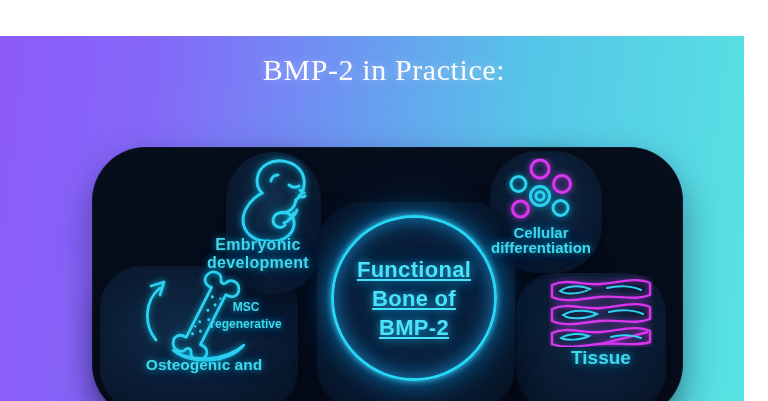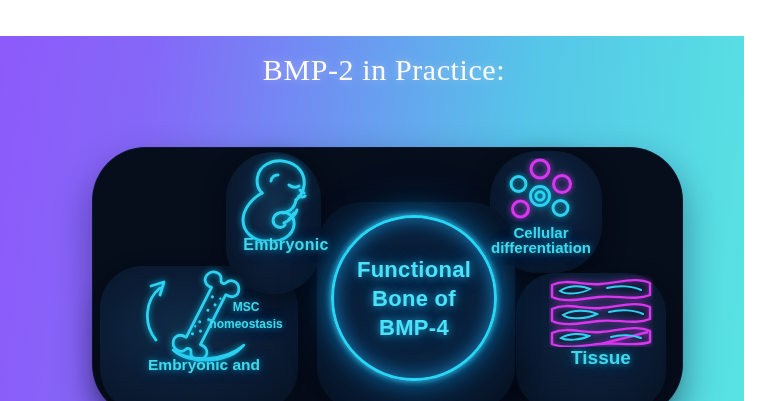--- a/index.html
+++ b/index.html
@@ -40,29 +40,30 @@
     position:absolute;left:239px;top:68px;width:166px;height:166px;border-radius:50%;
     border:3px solid #25d6f6;box-sizing:border-box;
     display:flex;align-items:center;justify-content:center;text-align:center;
     background:radial-gradient(circle,rgba(9,24,46,.15) 52%,rgba(16,62,110,.45) 86%,rgba(28,110,170,.5) 100%);
     box-shadow:0 0 6px rgba(70,220,255,.85),0 0 24px rgba(0,180,255,.55),0 0 55px rgba(0,140,255,.28),
                inset 0 0 16px rgba(40,190,255,.5),inset 0 0 46px rgba(0,120,200,.28);
   }
   .circle-text{
     font-size:22px;font-weight:bold;line-height:29px;color:#4be2fb;letter-spacing:.3px;
     text-shadow:0 0 8px rgba(40,210,255,.75),0 0 22px rgba(0,160,255,.45);
+    text-decoration:underline;
   }
   .circle-text span{display:block;}
   
   .nlabel{
     position:absolute;text-align:center;font-weight:bold;color:#41d8ec;
     text-shadow:0 0 6px rgba(0,205,245,.6),0 0 16px rgba(0,170,255,.35);
   }
   .nlabel span{display:block;}
-  .lbl-embryonic{left:104px;top:89px;width:180px;font-size:16px;line-height:17.5px;letter-spacing:.3px;}
+  .lbl-embryonic{left:76px;top:89px;width:180px;font-size:16px;line-height:17.5px;letter-spacing:.3px;}
   .lbl-msc{left:94px;top:152px;width:120px;font-size:12px;line-height:17px;text-align:center;}
   .lbl-osteogenic{left:7px;top:209px;width:210px;font-size:15.5px;line-height:17.5px;}
   .lbl-cellular{left:369px;top:78px;width:160px;font-size:15px;line-height:15px;}
   .lbl-tissue{left:419px;top:201px;width:180px;font-size:19px;line-height:19.5px;}
   
   .icon{position:absolute;}
   .glow-cyan{filter:drop-shadow(0 0 3px rgba(0,215,255,.8));}
   .stroke-cyan{stroke:#2ed2f0;fill:none;}
   .stroke-magenta{stroke:#d936f0;fill:none;}
   .dot-cyan{fill:#2ed2f0;stroke:none;}
@@ -151,35 +152,36 @@
         <path d="M 60 37 C 72 34 86 35 94 39"></path>
         <path d="M 12 63 C 20 58 32 58 40 61 C 32 65 18 66 12 63 Z"></path>
         <path d="M 62 62 C 72 59 84 60 92 63"></path>
       </g>
     </svg>
 
     <div class="circle">
       <div class="circle-text">
         <span>Functional</span>
         <span>Bone of</span>
-        <span>BMP-4</span>
+        <span>BMP-2</span>
       </div>
     </div>
 
     <div class="nlabel lbl-embryonic">
       <span>Embryonic</span>
+      <span>development</span>
     </div>
 
     <div class="nlabel lbl-msc">
       <span>MSC</span>
-      <span>homeostasis</span>
+      <span>regenerative</span>
     </div>
 
     <div class="nlabel lbl-osteogenic">
-      <span>Embryonic and</span>
+      <span>Osteogenic and</span>
     </div>
 
     <div class="nlabel lbl-cellular">
       <span>Cellular</span>
       <span>differentiation</span>
     </div>
 
     <div class="nlabel lbl-tissue">
       <span>Tissue</span>
     </div>

